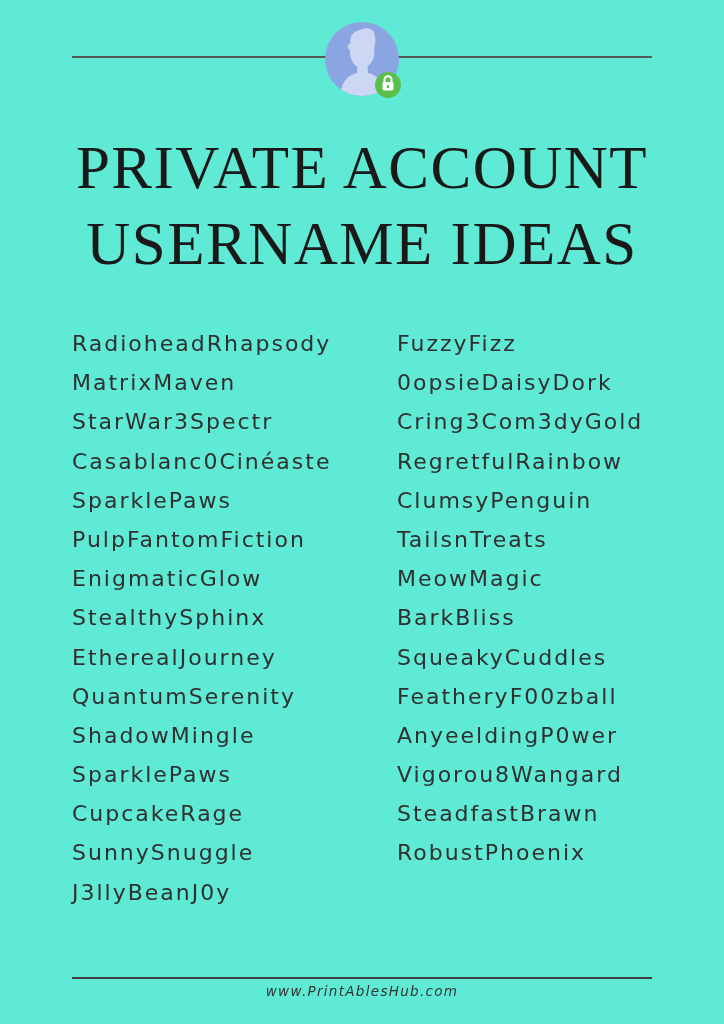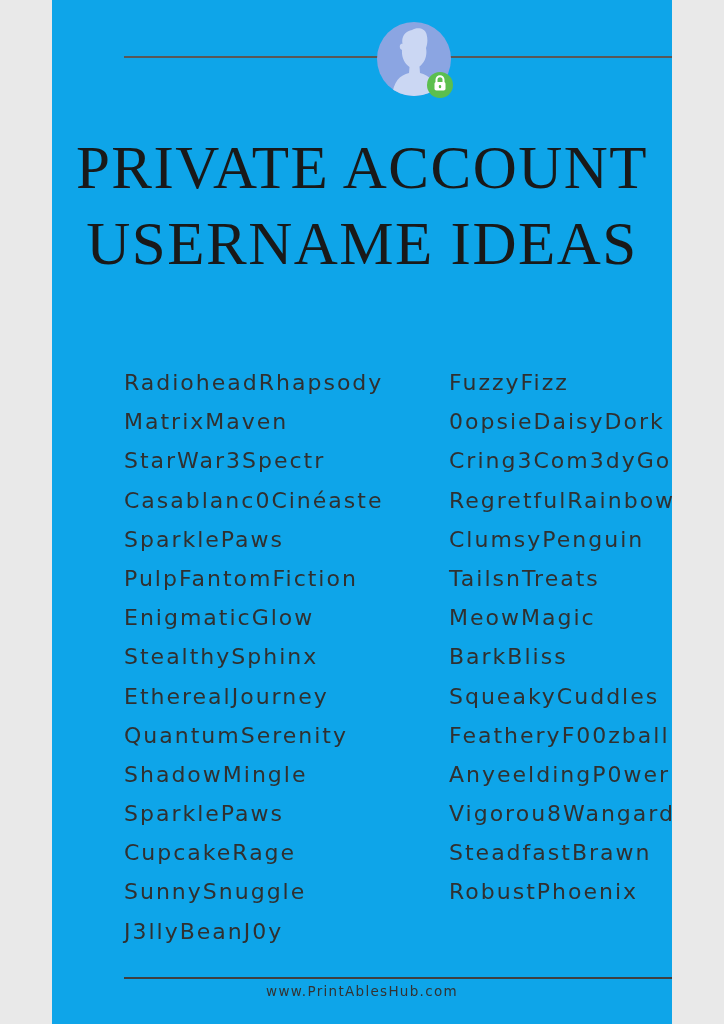--- a/index.html
+++ b/index.html
@@ -2,24 +2,24 @@
 <html><head>
 <meta charset="utf-8">
 <style>
   html, body {
     margin: 0;
     padding: 0;
     background: #e9e9e9;
   }
   .page {
     position: relative;
-    width: 620px;
+    width: 724px;
     height: 1024px;
     margin: 0 auto;
-    background: #0ea5e9;
+    background: #5eead4;
     overflow: hidden;
     font-family: "DejaVu Sans", "Liberation Sans", sans-serif;
   }
   .rule {
     position: absolute;
     left: 72px;
     width: 580px;
     background: #4a4a4a;
   }
   .top-rule { top: 56px; height: 2px; background: #585858; }
@@ -46,21 +46,20 @@
     letter-spacing: 1.5px;
     color: #191919;
   }
   .title span { display: block; }
   .cols {
     position: absolute;
     top: 324px;
     left: 72px;
     right: 30px;
     display: flex;
-    margin-top: 39px;
   }
   .col {
     list-style: none;
     margin: 0;
     padding: 0;
   }
   .col-left  { width: 325px; flex: 0 0 325px; }
   .col-right { flex: 1; }
   .col li {
     height: 39.2px;
@@ -72,20 +71,21 @@
   }
   .footer-url {
     position: absolute;
     top: 983px;
     left: 0;
     right: 0;
     text-align: center;
     font-size: 13.5px;
     letter-spacing: 1.3px;
     color: #333333;
+    font-style: italic;
   }
 </style>
 </head>
 <body>
 
 <div class="page">
 
   <div class="rule top-rule"></div>
 
   <div class="avatar">

